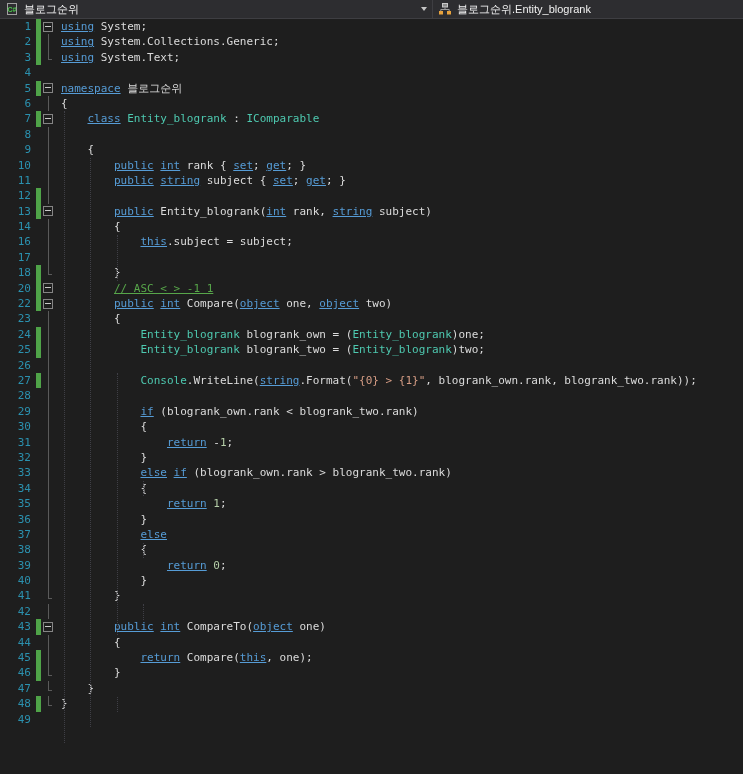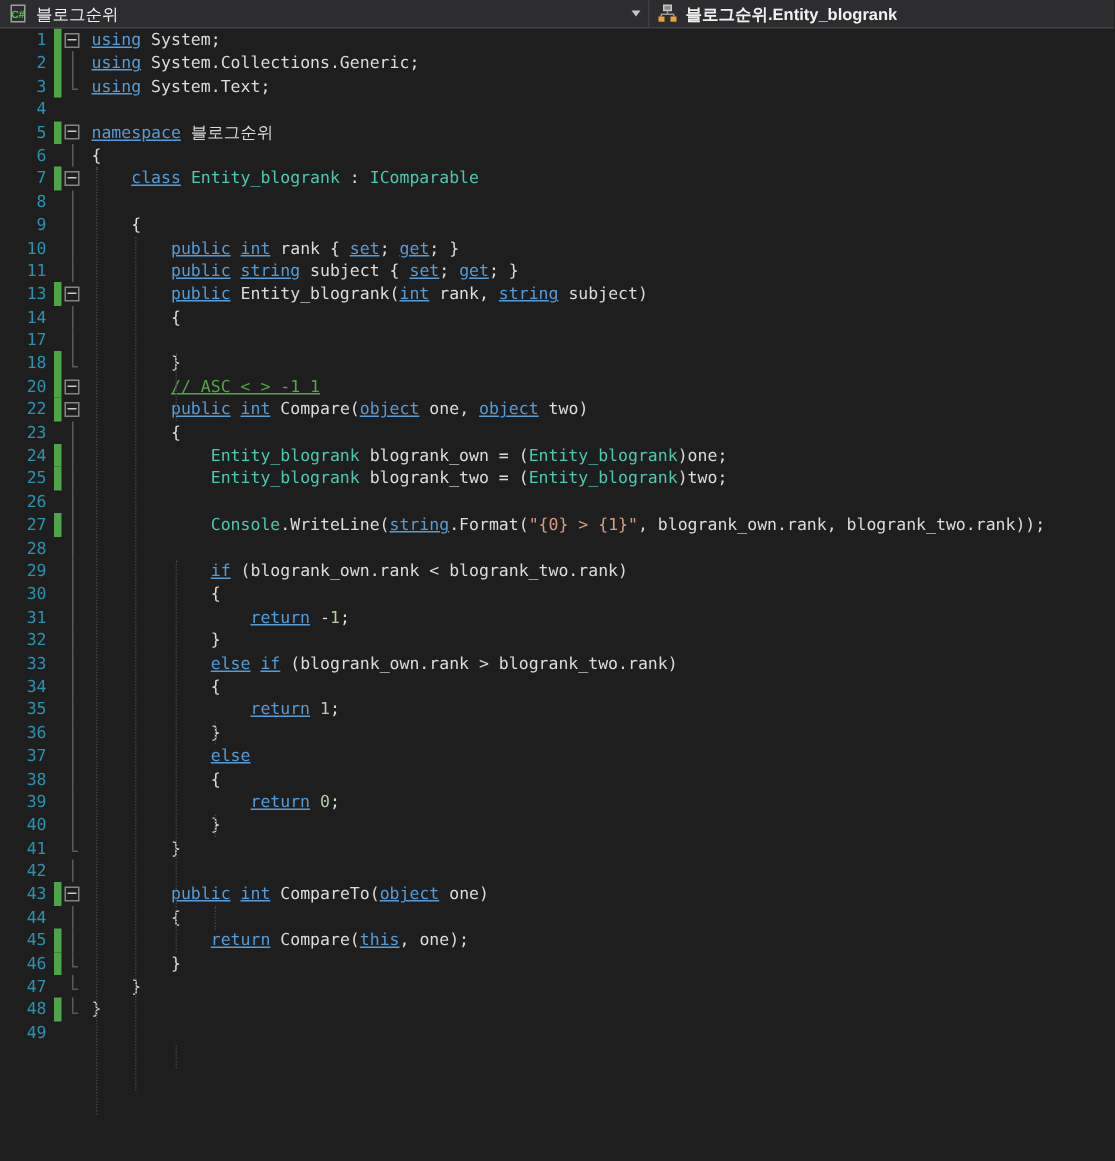--- a/index.html
+++ b/index.html
@@ -11,21 +11,21 @@
   }
   *{margin:0;padding:0;box-sizing:border-box;}
   html,body{width:743px;height:774px;overflow:hidden;}
   body{background:var(--editor-bg);font-family:"DejaVu Sans Mono",monospace;}
 
   .navbar{height:19px;background:var(--navbar-bg);display:flex;align-items:stretch;
     border-bottom:1px solid var(--navbar-border);
     font-family:"Liberation Sans",sans-serif;font-size:11px;color:var(--navbar-text);}
   .nav-section{display:flex;align-items:center;gap:5px;padding:0 5px;min-width:0;}
   .nav-left{width:433px;border-right:1px solid var(--navbar-border);}
-  .nav-right{flex:1;font-weight:bold;}
+  .nav-right{flex:1;}
   .nav-label{white-space:nowrap;overflow:hidden;text-overflow:ellipsis;}
   .caret{margin-left:auto;width:0;height:0;border-left:3px solid transparent;
     border-right:3px solid transparent;border-top:4px solid #C5C5C5;flex:none;}
   .icon{display:flex;align-items:center;flex:none;}
 
   .editor{position:relative;height:755px;overflow:hidden;}
   .row{display:flex;height:15.4px;line-height:15.4px;font-size:11px;}
   .ln{width:34px;flex:none;text-align:right;padding-right:3px;color:var(--ln);}
   .chg{width:8px;flex:none;position:relative;}
   .chg.on::before{content:"";position:absolute;left:2px;top:0;bottom:0;width:5px;background:var(--chg);}
@@ -135,32 +135,44 @@
       <span class="ol mid"></span>
       <span class="code"><span class="tok-p">        </span><span class="tok-k">public</span><span class="tok-p"> </span><span class="tok-k">int</span><span class="tok-p"> rank { </span><span class="tok-k">set</span><span class="tok-p">; </span><span class="tok-k">get</span><span class="tok-p">; }</span></span>
     </div>
     <div class="row">
       <span class="ln">11</span>
       <span class="chg"></span>
       <span class="ol mid"></span>
       <span class="code"><span class="tok-p">        </span><span class="tok-k">public</span><span class="tok-p"> </span><span class="tok-k">string</span><span class="tok-p"> subject { </span><span class="tok-k">set</span><span class="tok-p">; </span><span class="tok-k">get</span><span class="tok-p">; }</span></span>
     </div>
     <div class="row">
+      <span class="ln">12</span>
+      <span class="chg on"></span>
+      <span class="ol mid"></span>
+      <span class="code"></span>
+    </div>
+    <div class="row">
       <span class="ln">13</span>
       <span class="chg on"></span>
       <span class="ol">
         <span class="fbox"></span>
       </span>
       <span class="code"><span class="tok-p">        </span><span class="tok-k">public</span><span class="tok-p"> Entity_blogrank(</span><span class="tok-k">int</span><span class="tok-p"> rank, </span><span class="tok-k">string</span><span class="tok-p"> subject)</span></span>
     </div>
     <div class="row">
       <span class="ln">14</span>
       <span class="chg"></span>
       <span class="ol mid"></span>
       <span class="code"><span class="tok-p">        {</span></span>
+    </div>
+    <div class="row">
+      <span class="ln">16</span>
+      <span class="chg"></span>
+      <span class="ol mid"></span>
+      <span class="code"><span class="tok-p">            </span><span class="tok-k">this</span><span class="tok-p">.subject = subject;</span></span>
     </div>
     <div class="row">
       <span class="ln">17</span>
       <span class="chg"></span>
       <span class="ol mid"></span>
       <span class="code"></span>
     </div>
     <div class="row">
       <span class="ln">18</span>
       <span class="chg on"></span>

